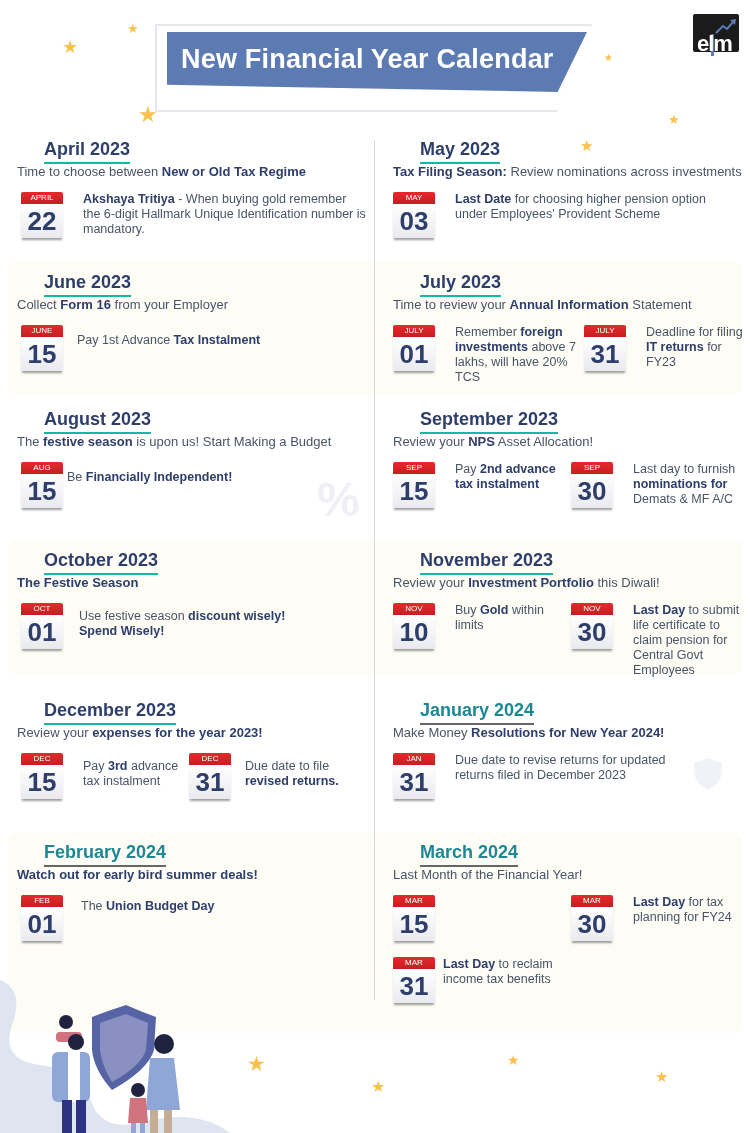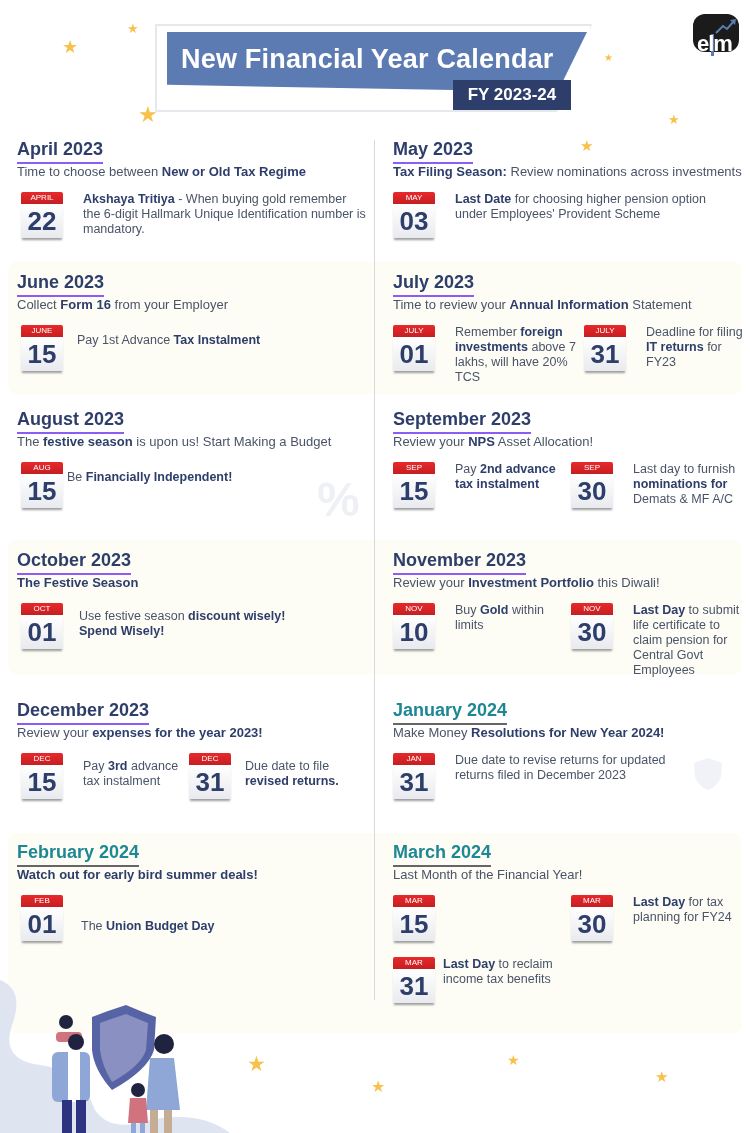--- a/index.html
+++ b/index.html
@@ -9,33 +9,33 @@
   .banner-wrap { position: absolute; left: 155px; top: 24px; width: 440px; height: 90px; }
   .banner-outline { position: absolute; left: 0; top: 0; width: 437px; height: 88px;
     background: #ffffff; border: 2px solid #e6e8ee;
     clip-path: polygon(0 0, 100% 0, 92% 100%, 0 100%); }
   .banner-main { position: absolute; left: 12px; top: 8px; width: 420px; height: 60px;
     background: #5d7bb3; clip-path: polygon(0 0, 100% 0, 93% 100%, 0 88%); }
   .banner-title { position: absolute; left: 26px; top: 20px; font-size: 27px; font-weight: bold; color: #ffffff; letter-spacing: 0.2px; }
   .banner-sub { position: absolute; left: 298px; top: 56px; width: 118px; height: 30px; background: #2e3e6a;
     color: #ffffff; font-weight: bold; font-size: 17px; line-height: 30px; text-align: center; }
 
-  .logo { position: absolute; left: 693px; top: 14px; width: 46px; height: 38px; background: #1b1b1b; border-radius: 12px; }
+  .logo { position: absolute; left: 693px; top: 14px; width: 46px; height: 38px; background: #1b1b1b; border-radius: 2px; }
   .logo-text { position: absolute; left: 4px; top: 17px; font-size: 22px; font-weight: bold; color: #ffffff; letter-spacing: -1px; }
   .logo-bar { position: absolute; left: 18px; top: 20px; width: 3px; height: 22px; background: #5d7bb3; }
   .logo svg { position: absolute; left: 22px; top: 4px; }
 
   .star { position: absolute; color: #f8c14c; line-height: 1; }
 
   .panel { position: absolute; }
   .panel.cream { background: #fdfdf6; border-radius: 8px; }
   .divider { position: absolute; left: 374px; top: 140px; width: 1px; height: 860px; background: #d9d9d9; }
 
   .section { position: absolute; width: 360px; }
-  .month { font-size: 18px; font-weight: bold; color: #2e3e6a; display: inline-block; padding-bottom: 2px; border-bottom: 2px solid #8b5cf6; }
+  .month { font-size: 18px; font-weight: bold; color: #2e3e6a; display: inline-block; padding-bottom: 2px; border-bottom: 2px solid #14b8a6; margin-left: 27px; }
   .month.teal { color: #1d8793; border-bottom-color: #666666; }
   .tagline { font-size: 13px; color: #4a5468; line-height: 16px; white-space: nowrap; }
   .tagline b, .desc b { color: #2e3e6a; }
   .events { position: relative; margin-top: 12px; }
   .event { position: absolute; display: flex; }
   .cal { position: relative; width: 42px; height: 46px; flex: none; }
   .cal-top { height: 12px; background: linear-gradient(#e8282b, #c51f22); color: #ffffff; font-size: 8px; text-align: center; line-height: 12px; border-radius: 2px 2px 0 0; }
   .cal-body { height: 34px; background: linear-gradient(#ffffff, #e9eaef); text-align: center; font-size: 26px; font-weight: bold; color: #2e3e6a; line-height: 34px; box-shadow: 0 3px 2px -1px rgba(60,60,60,0.5); }
   .desc { margin-left: 20px; font-size: 12.5px; line-height: 15px; color: #4a5468; }
 
@@ -43,21 +43,20 @@
   .deco-shield { position: absolute; left: 692px; top: 757px; }
   .illus { position: absolute; left: 0; top: 970px; }
 </style>
 </head>
 <body>
 
 <div class="banner-wrap">
   <div class="banner-outline"></div>
   <div class="banner-main"></div>
   <div class="banner-title">New Financial Year Calendar</div>
-  <div class="banner-sub">FY 2023-24</div>
 </div>
 
 <div class="logo">
   <svg width="22" height="16" viewBox="0 0 22 16">
     <polyline points="1,15 8,8 12,11 19,3" fill="none" stroke="#5d7bb3" stroke-width="2"></polyline>
     <polygon points="15,2 21,1 20,7" fill="#5d7bb3"></polygon>
   </svg>
   <div class="logo-bar"></div>
   <span class="logo-text">elm</span>
 </div>
@@ -275,21 +274,21 @@
 
 <div class="section" style="left:17px;top:842px">
   <div class="month teal">February 2024</div>
   <div class="tagline"><b>Watch out for early bird summer deals!</b></div>
   <div class="events" style="height:60px">
     <div class="event" style="left:4px;top:0;width:340px">
       <div class="cal">
           <div class="cal-top">FEB</div>
           <div class="cal-body">01</div>
         </div>
-      <div class="desc" style="margin-top:24px;margin-left:18px"><span>The </span><b>Union Budget Day</b></div>
+      <div class="desc" style="margin-top:4px;margin-left:18px"><span>The </span><b>Union Budget Day</b></div>
     </div>
   </div>
 </div>
 
 <div class="section" style="left:393px;top:842px">
   <div class="month teal">March 2024</div>
   <div class="tagline"><span>Last Month of the Financial Year!</span></div>
   <div class="events" style="height:120px">
     <div class="event" style="left:0;top:0;width:170px">
       <div class="cal">

